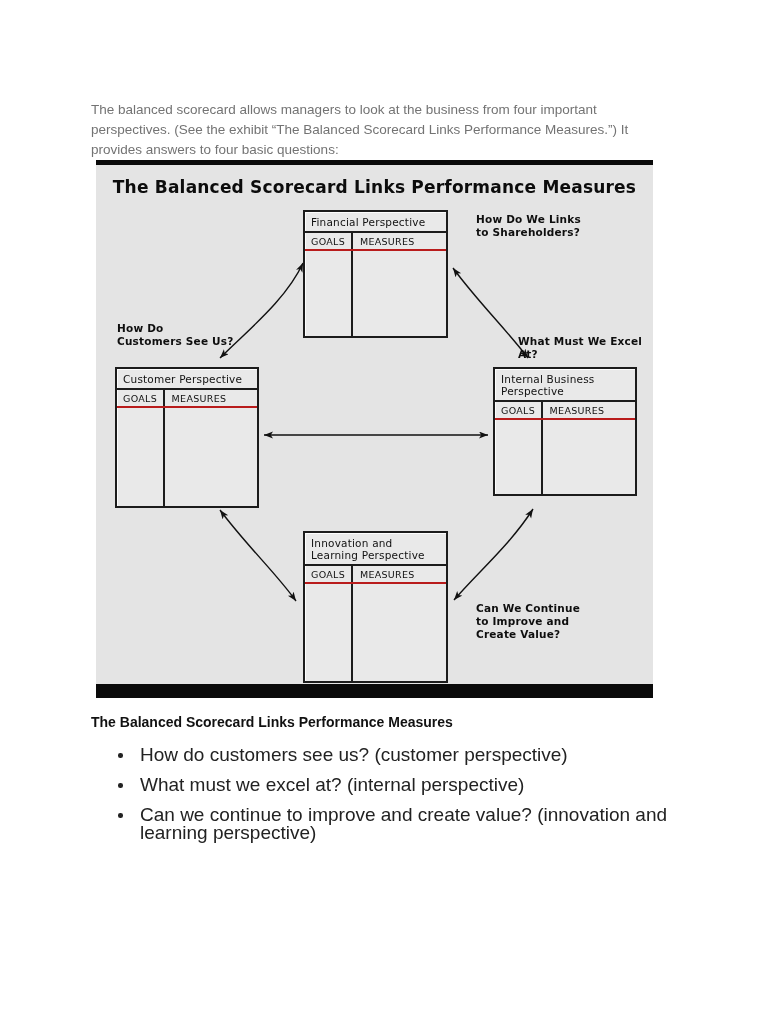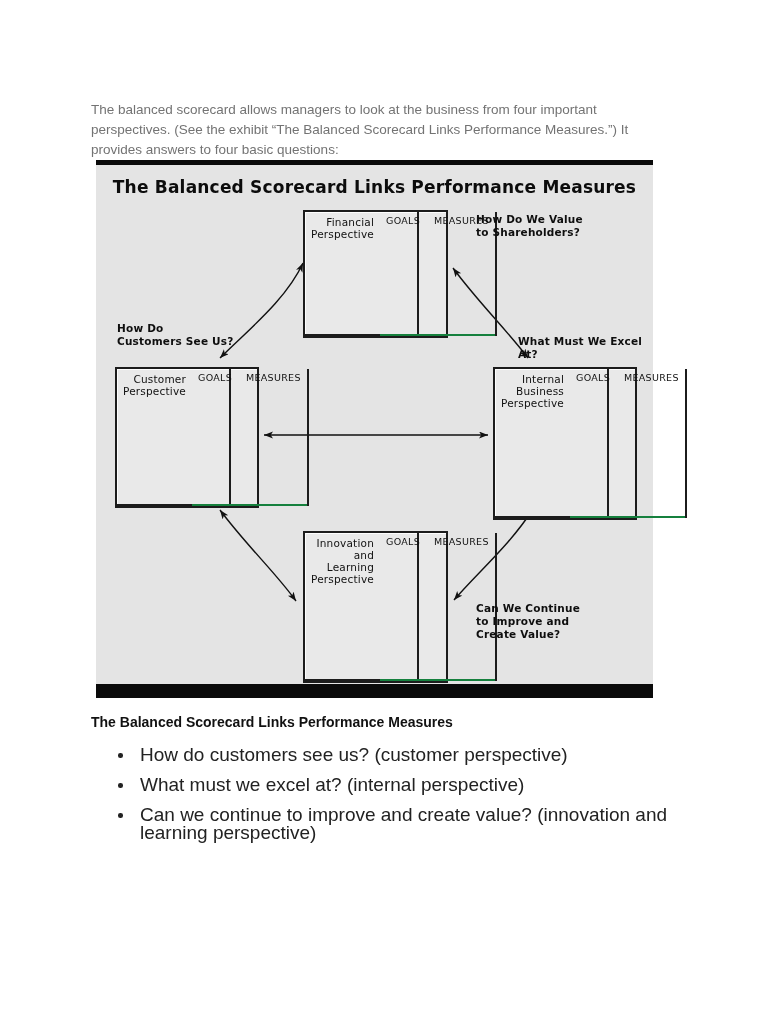--- a/index.html
+++ b/index.html
@@ -20,35 +20,35 @@
     position:absolute;left:0;top:5px;width:557px;height:519px;background:#e4e4e4;
     font-family:"DejaVu Sans","Liberation Sans",sans-serif;
   }
   .exhibit-title{
     position:absolute;left:0;top:12px;width:100%;text-align:center;
     font-size:17px;font-weight:700;letter-spacing:.2px;color:#0c0c0c;
   }
   
   .pbox{
     position:absolute;box-sizing:border-box;border:2px solid #1c1c1c;background:#e9e9e9;
-    display:flex;flex-direction:row;box-shadow:1px 1px 0 #fdfdfd inset;text-align:right;
+    display:flex;flex-direction:column;box-shadow:1px 1px 0 #fdfdfd inset;
   }
   .pbox-title{
     padding:4px 6px 3px 6px;font-size:10.5px;line-height:12px;color:#111;
     border-bottom:2px solid #1c1c1c;letter-spacing:.2px;
   }
-  .pbox-head{display:flex;border-bottom:2px solid #15803d;font-size:9.5px;letter-spacing:.3px;color:#111;}
+  .pbox-head{display:flex;border-bottom:2px solid #b91c1c;font-size:9.5px;letter-spacing:.3px;color:#111;}
   .pbox-head .cell1{width:34%;box-sizing:border-box;padding:3px 5px 2px 6px;border-right:2px solid #1c1c1c;}
   .pbox-head .cell2{flex:1;padding:3px 6px 2px 7px;}
   .pbox-bodyrow{flex:1;display:flex;}
   .pbox-bodyrow .bcol1{width:34%;box-sizing:border-box;border-right:2px solid #1c1c1c;}
   .pbox-bodyrow .bcol2{flex:1;}
   #box-financial{left:207px;top:45px;width:145px;height:128px;}
   #box-customer{left:19px;top:202px;width:144px;height:141px;}
-  #box-internal{left:397px;top:202px;width:144px;height:153px;}
+  #box-internal{left:397px;top:202px;width:144px;height:129px;}
   #box-innovation{left:207px;top:366px;width:145px;height:152px;}
   
   .question{
     position:absolute;font-size:10.5px;line-height:13px;font-weight:700;color:#0e0e0e;
     white-space:pre-line;letter-spacing:.2px;
   }
   #q-shareholders{left:380px;top:48px;}
   #q-customers{left:21px;top:157px;}
   #q-excel{left:422px;top:170px;}
   #q-improve{left:380px;top:437px;}
@@ -136,21 +136,21 @@
         <div class="pbox-head">
           <span class="cell1">GOALS</span>
           <span class="cell2">MEASURES</span>
         </div>
         <div class="pbox-bodyrow">
           <div class="bcol1"></div>
           <div class="bcol2"></div>
         </div>
       </div>
 
-      <div class="question" id="q-shareholders">How Do We Value
+      <div class="question" id="q-shareholders">How Do We Links
 to Shareholders?</div>
       <div class="question" id="q-customers">How Do
 Customers See Us?</div>
       <div class="question" id="q-excel">What Must We Excel At?</div>
       <div class="question" id="q-improve">Can We Continue
 to Improve and
 Create Value?</div>
     </div>
 
     <div class="bar-bottom"></div>

